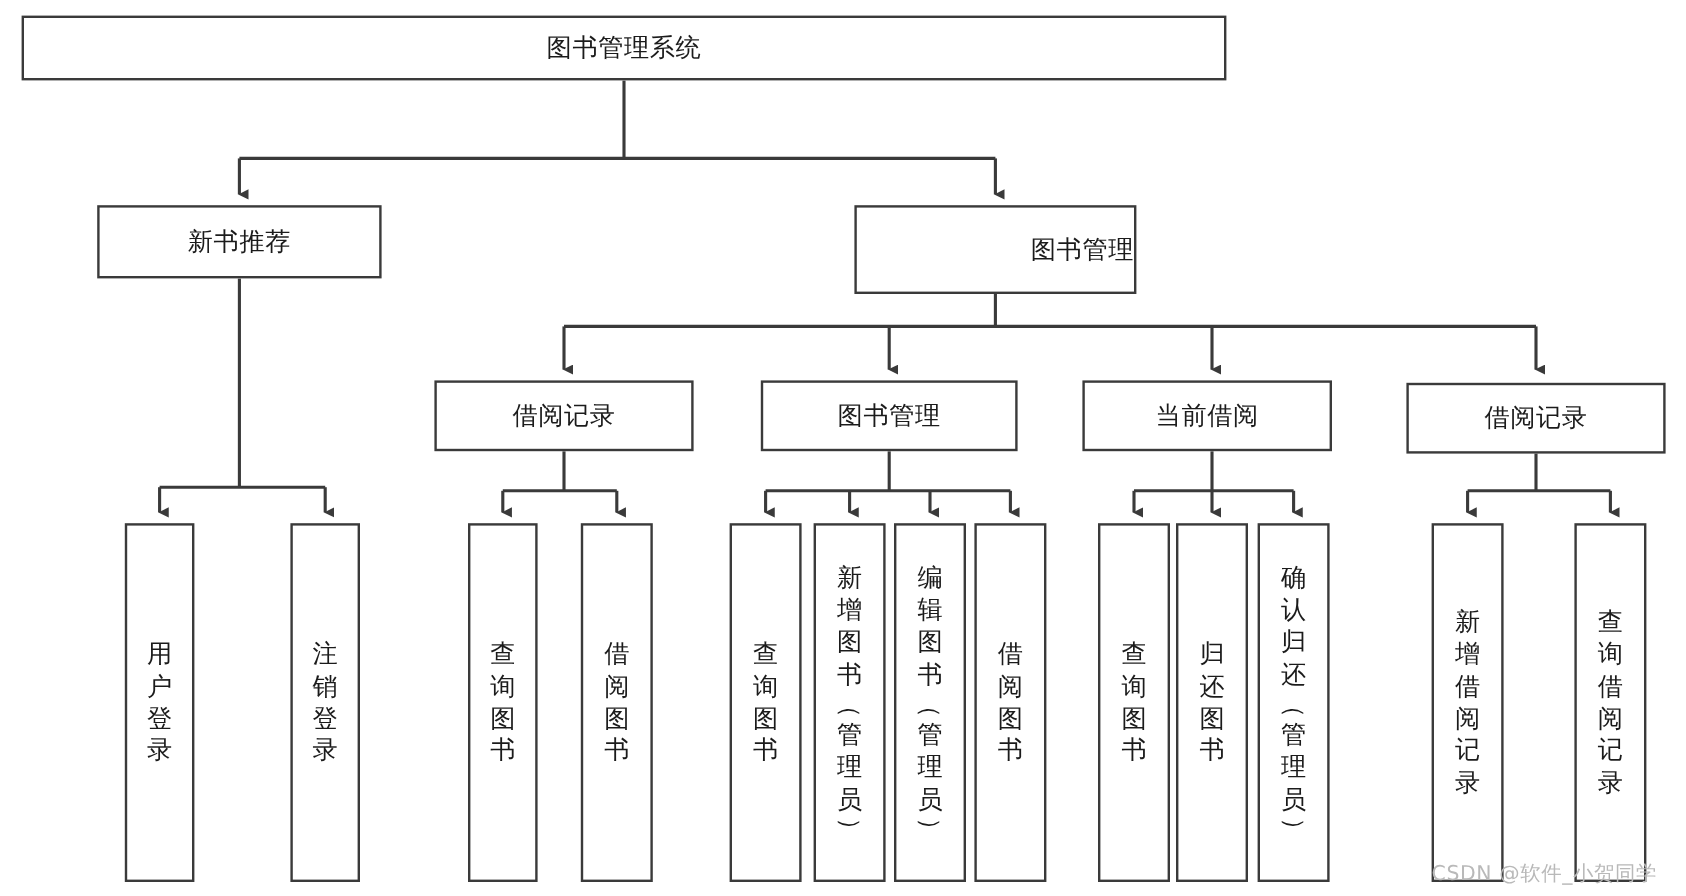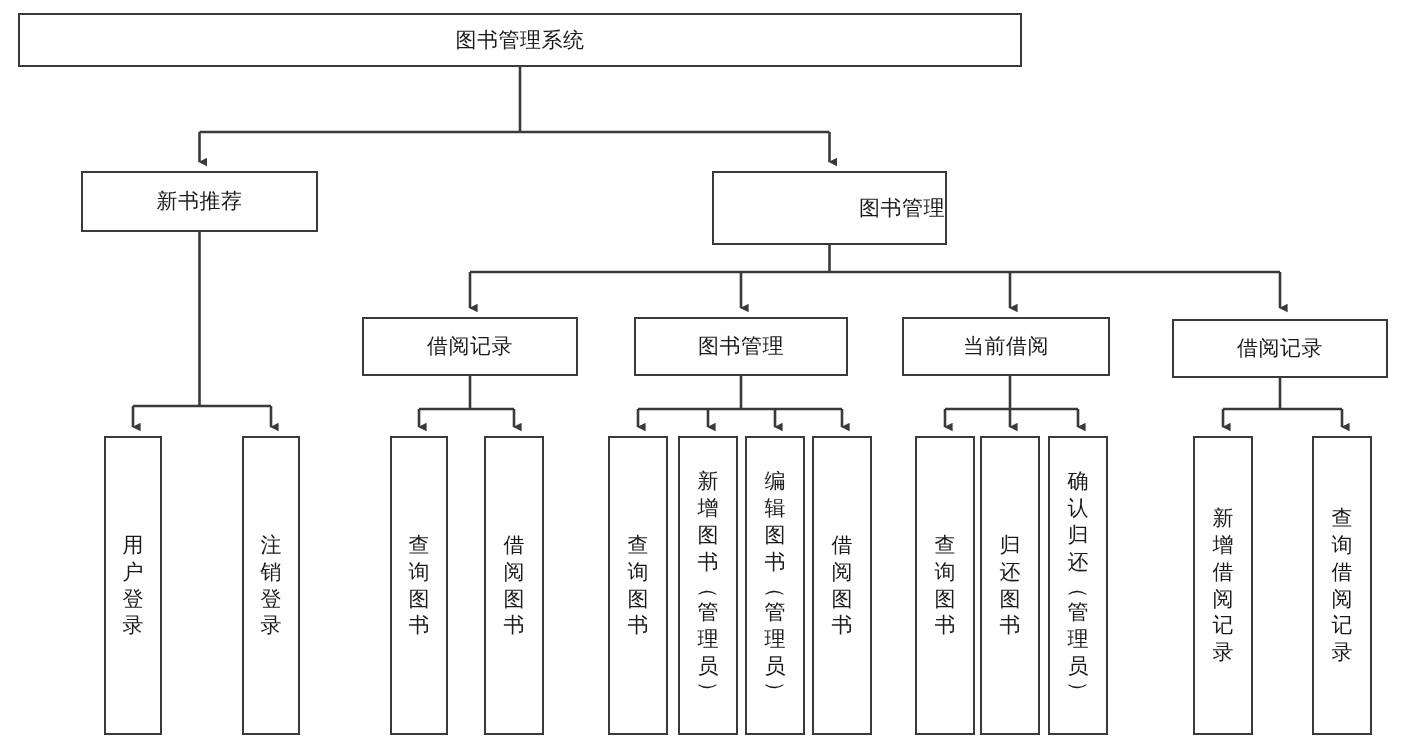--- a/index.html
+++ b/index.html
@@ -262,14 +262,15 @@
           <span style="display: block;">查</span>
           <span style="display: block;">询</span>
           <span style="display: block;">借</span>
           <span style="display: block;">阅</span>
           <span style="display: block;">记</span>
           <span style="display: block;">录</span>
         </span>
       </div>
     </div>
 
+  <div class="watermark" style="left: 1193px; top: 716px; color: rgb(185, 185, 185);">CSDN @软件_小贺同学</div>
 
 </div>
 
 </body></html>

